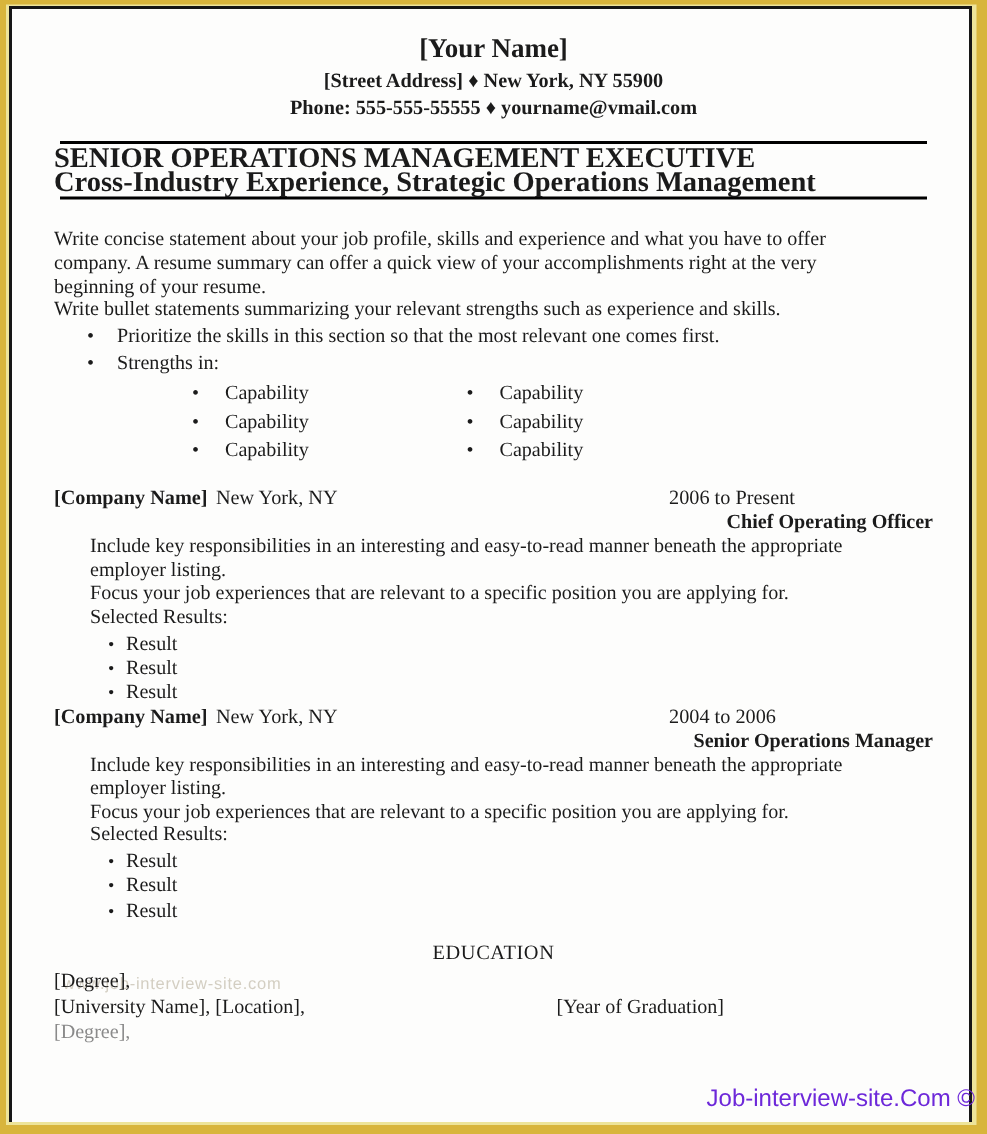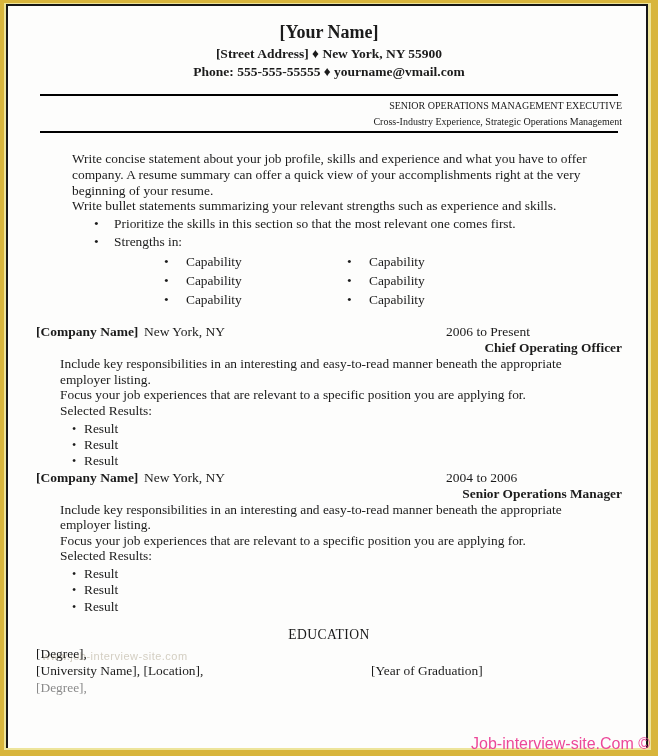--- a/index.html
+++ b/index.html
@@ -34,24 +34,24 @@
     line-height: 15.8px;
   }
   
   .head { text-align: center; }
   .name { font-size: 18px; line-height: 20px; font-weight: bold; }
   .addr { font-size: 13.5px; line-height: 17px; margin-top: 3px; font-weight: bold; }
   .phone { font-size: 13.5px; line-height: 17px; margin-top: 1px; font-weight: bold; }
   .rule { border-top: 2px solid #000; margin: 0 4px; }
   .rule-1 { margin-top: 14px; }
   .rule-2 { margin-top: 1px; }
-  .titleblock { text-align: right; margin-top: 2px; font-size: 10px; }
+  .titleblock { text-align: left; margin-top: 2px; font-size: 19px; font-weight: bold; }
   .titleblock div { line-height: 16px; }
   
-  .summary { margin-top: 18px; margin-left: 36px; }
+  .summary { margin-top: 18px; }
   .summary p { white-space: pre-line; }
   .sum-bullet { display: flex; margin-left: 22px; line-height: 16px; margin-top: 2px; }
   .sum-bullet .b { width: 20px; text-align: left; }
   .cap-grid {
     margin-left: 92px; margin-top: 4px;
     display: grid; grid-template-columns: 183px 220px; row-gap: 3px;
   }
   .cap-item { display: flex; line-height: 16px; }
   .cap-item .b { width: 22px; }
   
@@ -81,23 +81,23 @@
   .edu-grad { position: absolute; left: 335px; top: 0; }
   .edu-degree-2 { color: #8a8a8a; }
   .edu-url {
     position: absolute; left: 6px; top: 4px;
     font-family: "Liberation Sans", sans-serif;
     font-size: 11px; color: rgba(176, 168, 146, 0.55);
     letter-spacing: 0.5px;
   }
   
   .brand {
-    position: absolute; right: 8px; bottom: 3px; z-index: 5;
+    position: absolute; right: 8px; bottom: 14px; z-index: 5;
     font-family: "Liberation Sans", sans-serif;
-    font-size: 16px; color: #ec4899;
+    font-size: 16px; color: #6d28d9;
   }
 </style>
 </head>
 <body>
 
 <div class="frame">
   <div class="frame-inner-light"></div>
 </div>
 
 <div class="mat">

